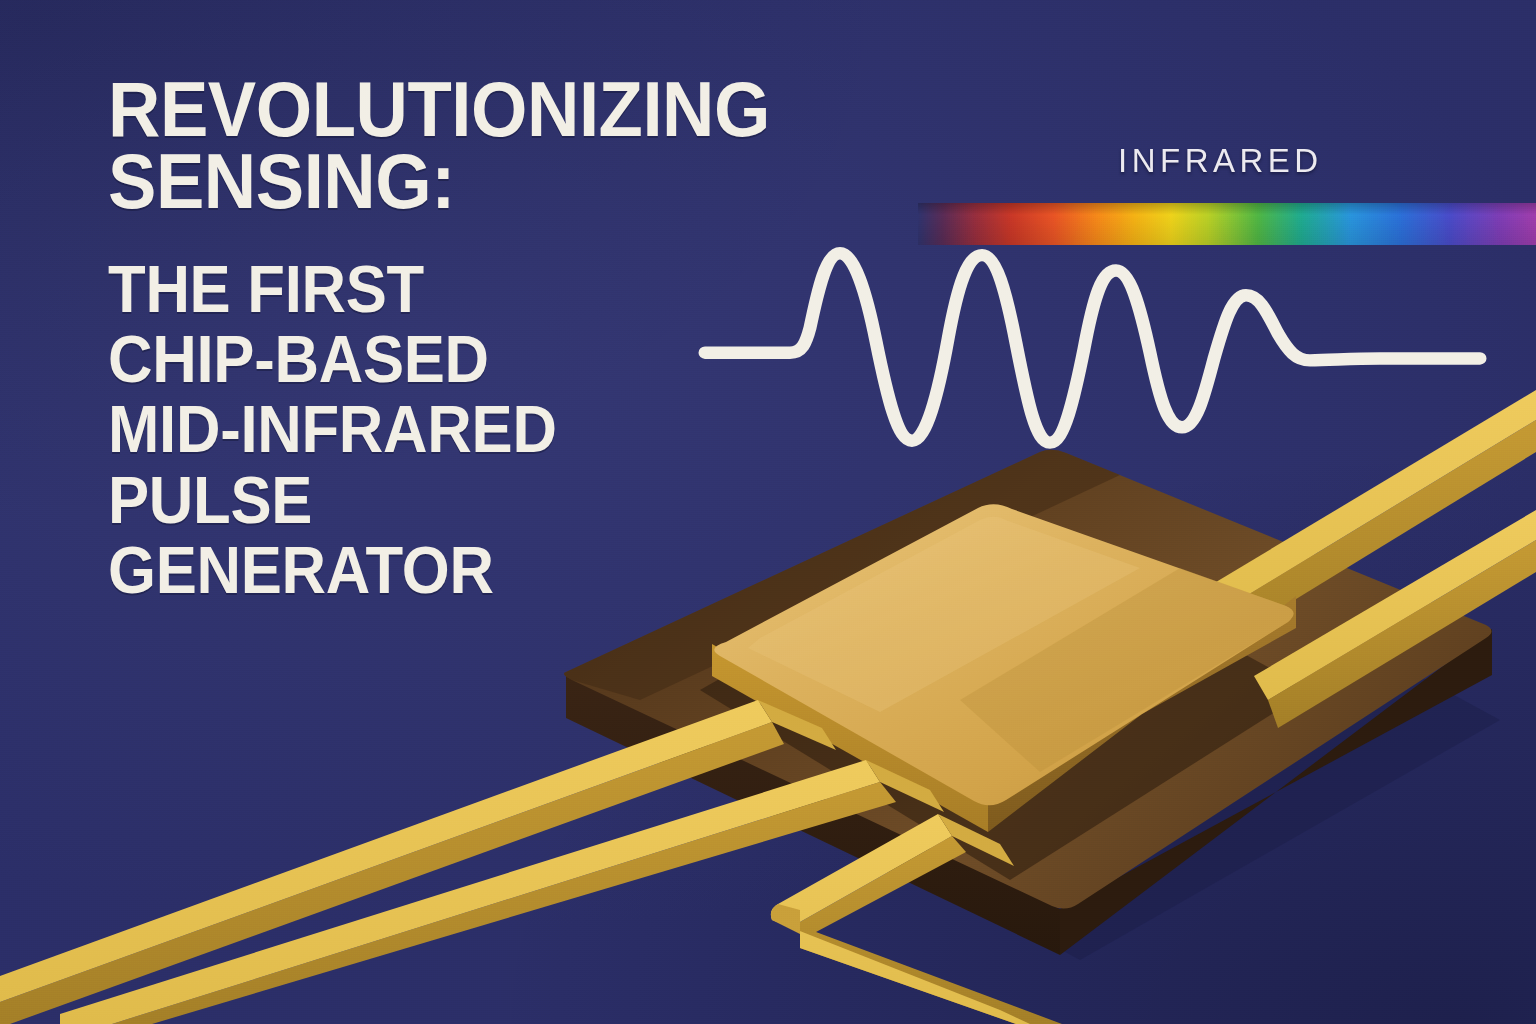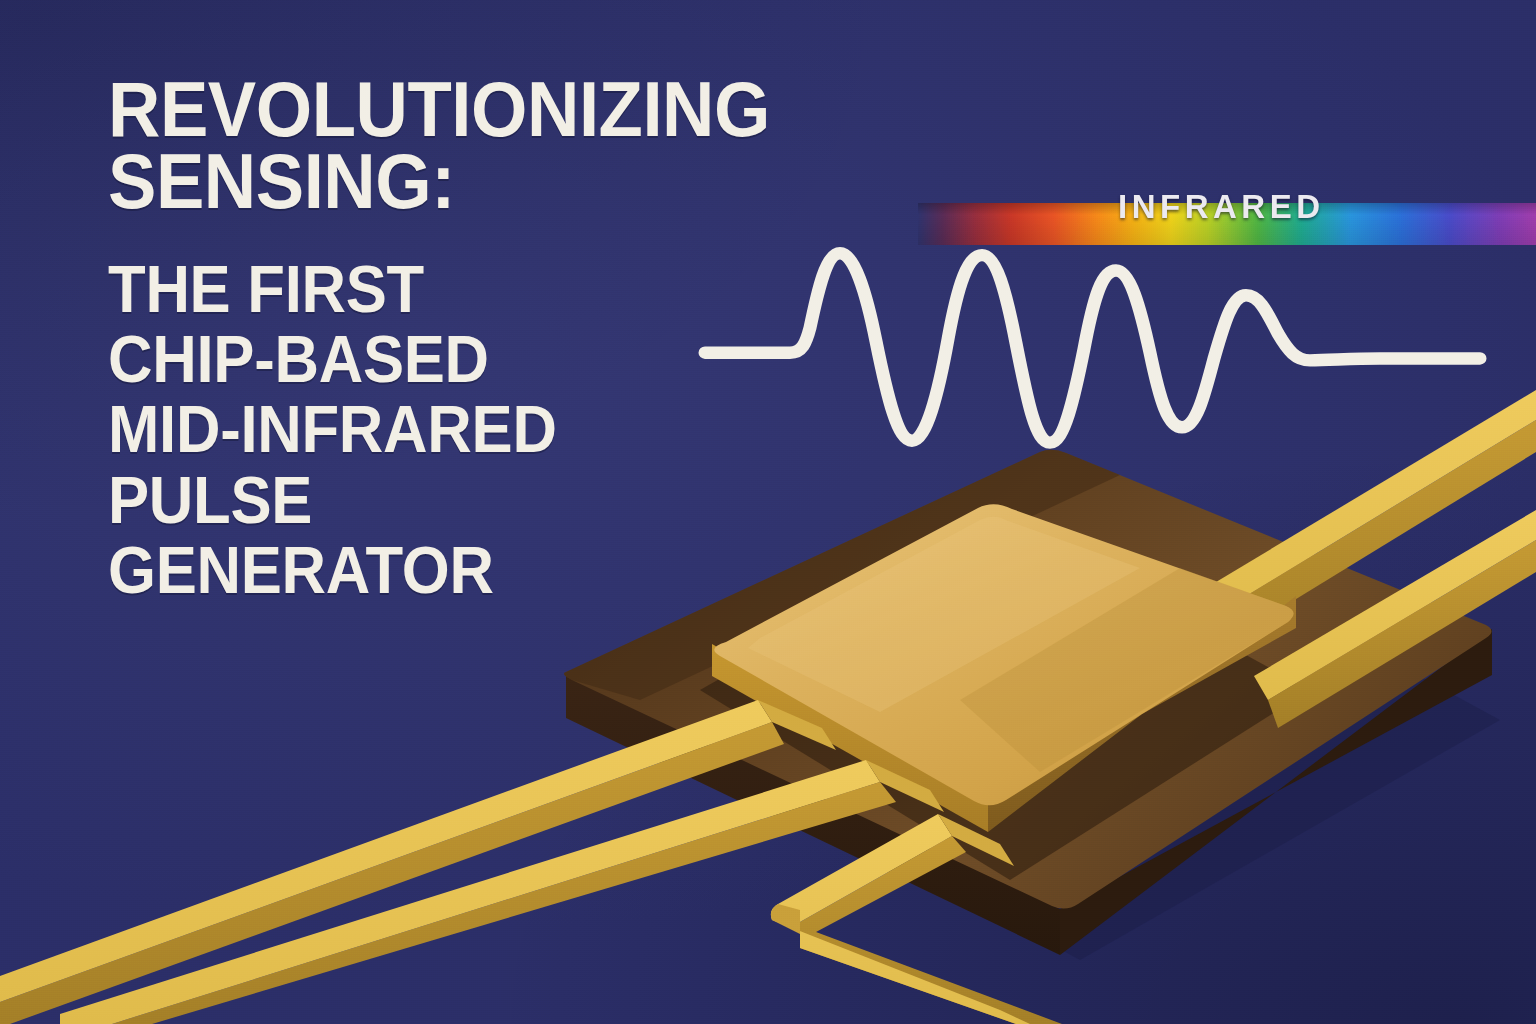--- a/index.html
+++ b/index.html
@@ -71,26 +71,25 @@
   .hl-line{display:block;}
 
   
   .infrared-label{
     position:absolute;
     left:1118px;
     top:142px;
     z-index:22;
     color:#eceaf0;
     font-size:33px;
-    font-weight:700;
+    font-weight:400;
     letter-spacing:4.5px;
     text-transform:uppercase;
     text-shadow:0 2px 3px rgba(12,14,40,.55);
     white-space:nowrap;
-    margin-top:46px;
   }
   .spectrum{
     position:absolute;
     left:918px;
     top:203px;
     width:618px;
     height:42px;
     z-index:21;
     background:linear-gradient(90deg,
       rgba(43,46,104,0)    0%,

